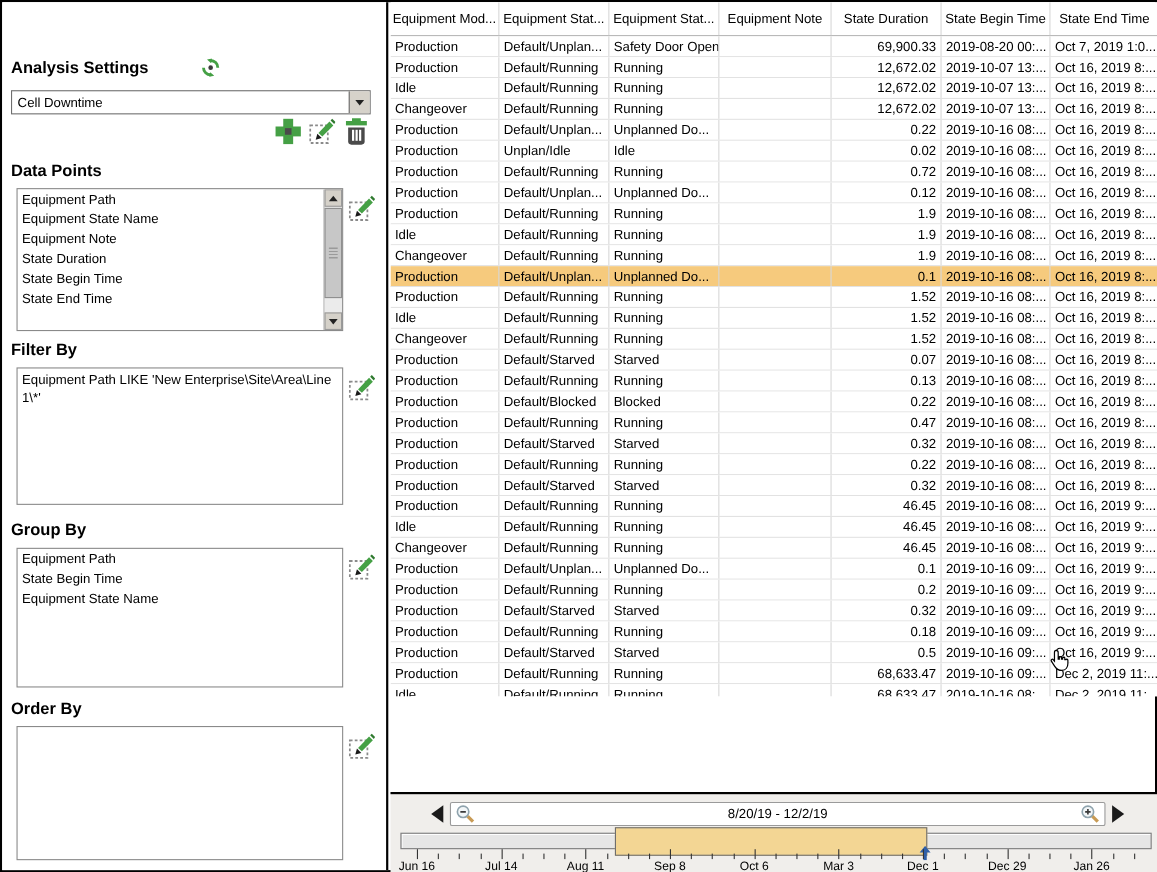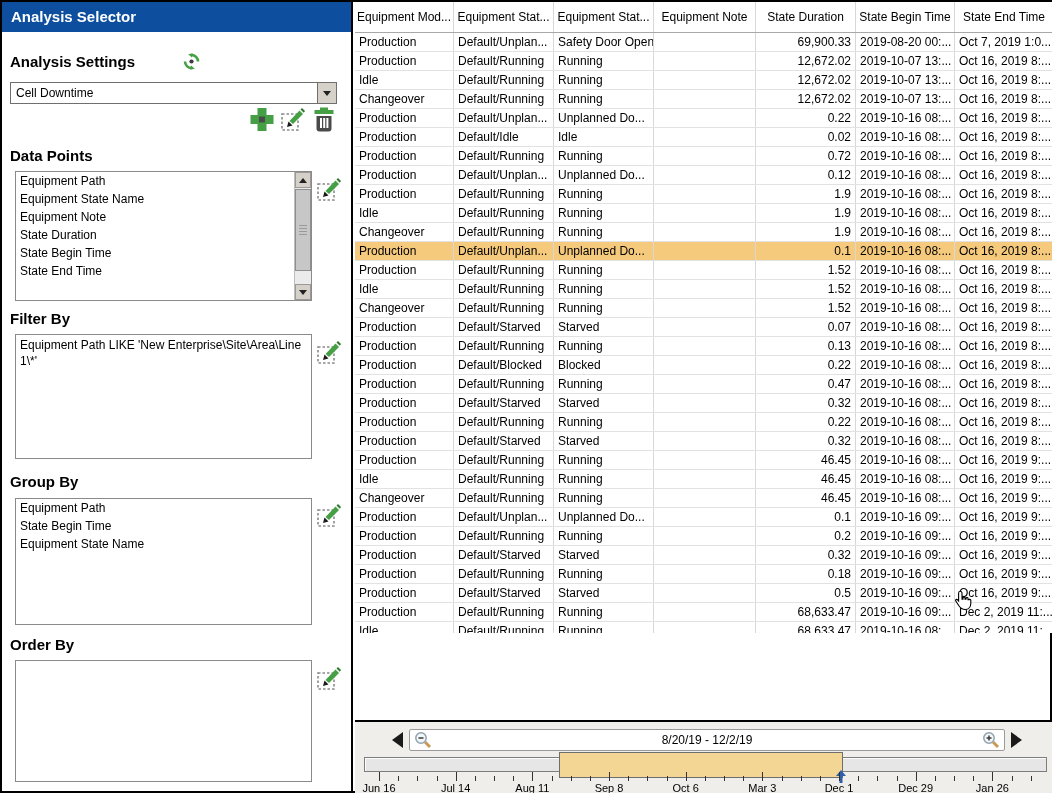--- a/index.html
+++ b/index.html
@@ -91,21 +91,20 @@
 
   .cursor-overlay { position:absolute; left:952px; top:588px; width:19px; height:21px;
     pointer-events:none; z-index:50; }
 </style>
 </head>
 <body>
 
 <div id="frame">
 
   <div class="left-panel">
-    <div class="titlebar">Analysis Selector</div>
 
     <div class="heading" style="top:51px;gap:48px;">
       <span>Analysis Settings</span>
       <span style="display:inline-block;width:17px;height:17px;">
         <svg width="17" height="17" viewBox="0 0 17 17">
           <circle cx="8.5" cy="8.5" r="2.1" fill="#3a3a3a"></circle>
           <path d="M8.5 2 A6.5 6.5 0 0 1 15 8.5" stroke="#45a045" stroke-width="2.6" fill="none"></path>
           <path d="M8.5 15 A6.5 6.5 0 0 1 2 8.5" stroke="#45a045" stroke-width="2.6" fill="none"></path>
           <polygon points="5.2,1.2 9.8,0.2 8.9,4.4" fill="#45a045"></polygon>
           <polygon points="11.8,15.8 7.2,16.8 8.1,12.6" fill="#45a045"></polygon>
@@ -282,21 +281,21 @@
           <div class="td" style="width: 99px;">Production</div>
           <div class="td" style="width: 100px;">Default/Unplan...</div>
           <div class="td" style="width: 100px;">Unplanned Do...</div>
           <div class="td" style="width: 102px;"></div>
           <div class="td num" style="width: 100px;">0.22</div>
           <div class="td" style="width: 99px;">2019-10-16 08:...</div>
           <div class="td" style="width: 99px;">Oct 16, 2019 8:...</div>
         </div>
         <div class="tr">
           <div class="td" style="width: 99px;">Production</div>
-          <div class="td" style="width: 100px;">Default/Idle</div>
+          <div class="td" style="width: 100px;">Unplan/Idle</div>
           <div class="td" style="width: 100px;">Idle</div>
           <div class="td" style="width: 102px;"></div>
           <div class="td num" style="width: 100px;">0.02</div>
           <div class="td" style="width: 99px;">2019-10-16 08:...</div>
           <div class="td" style="width: 99px;">Oct 16, 2019 8:...</div>
         </div>
         <div class="tr">
           <div class="td" style="width: 99px;">Production</div>
           <div class="td" style="width: 100px;">Default/Running</div>
           <div class="td" style="width: 100px;">Running</div>

